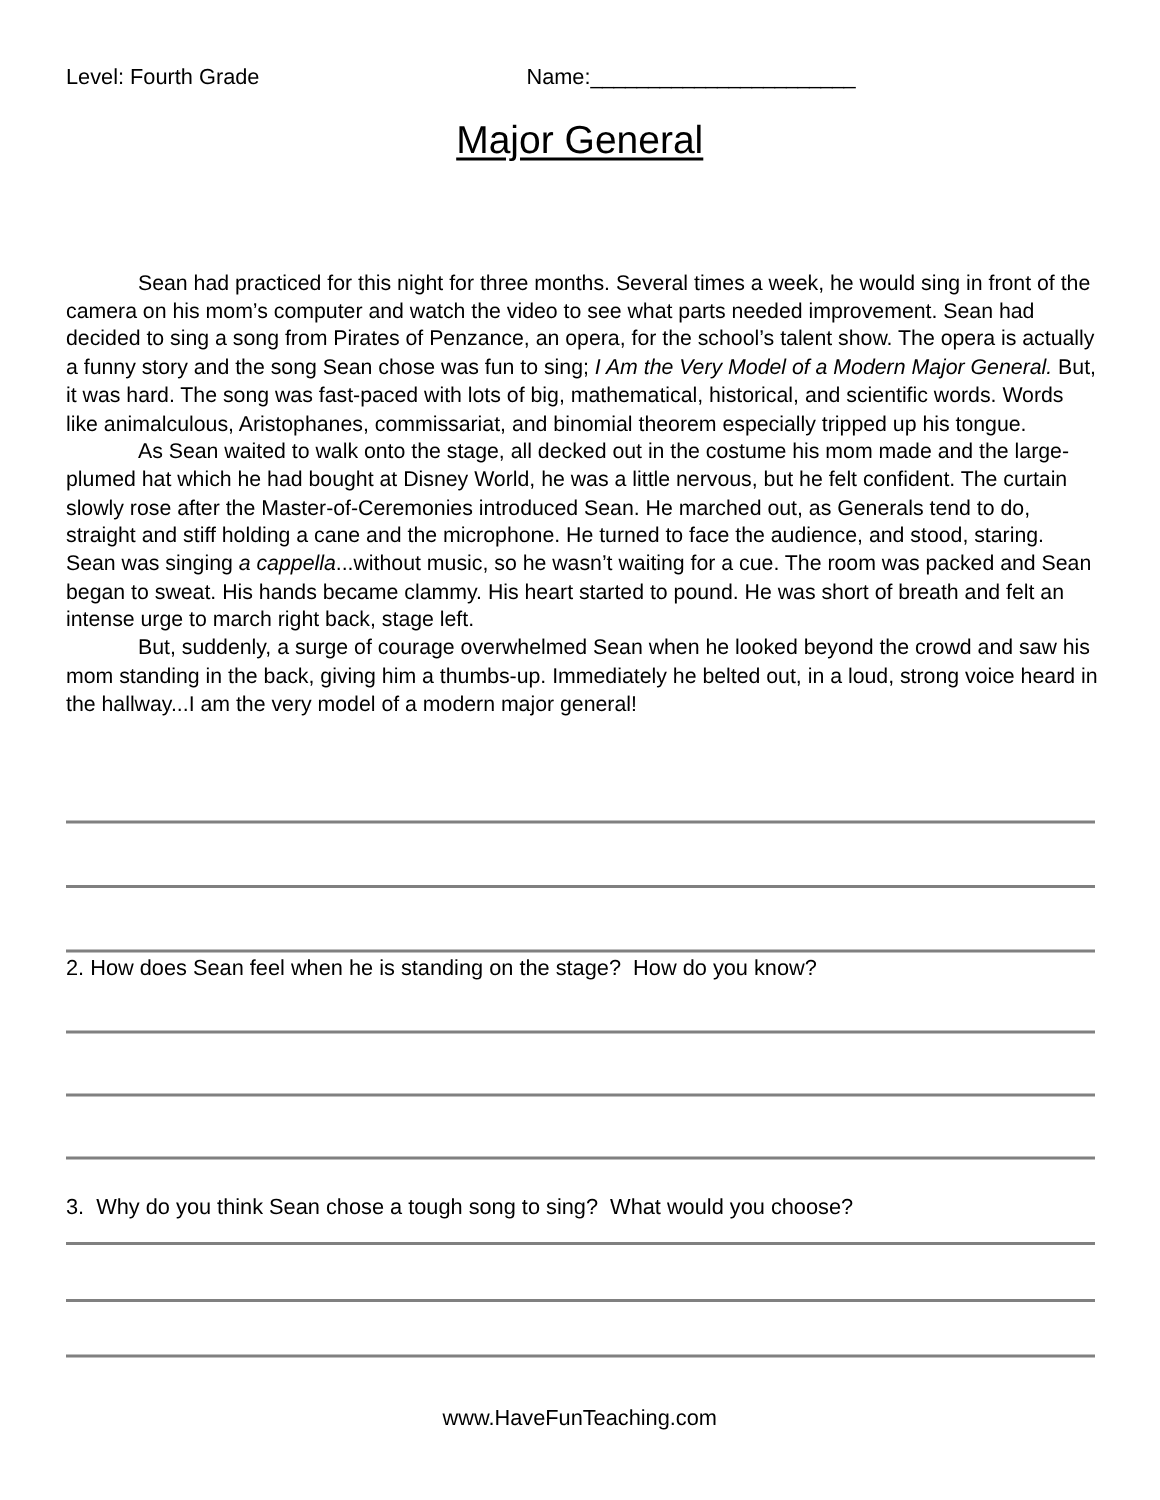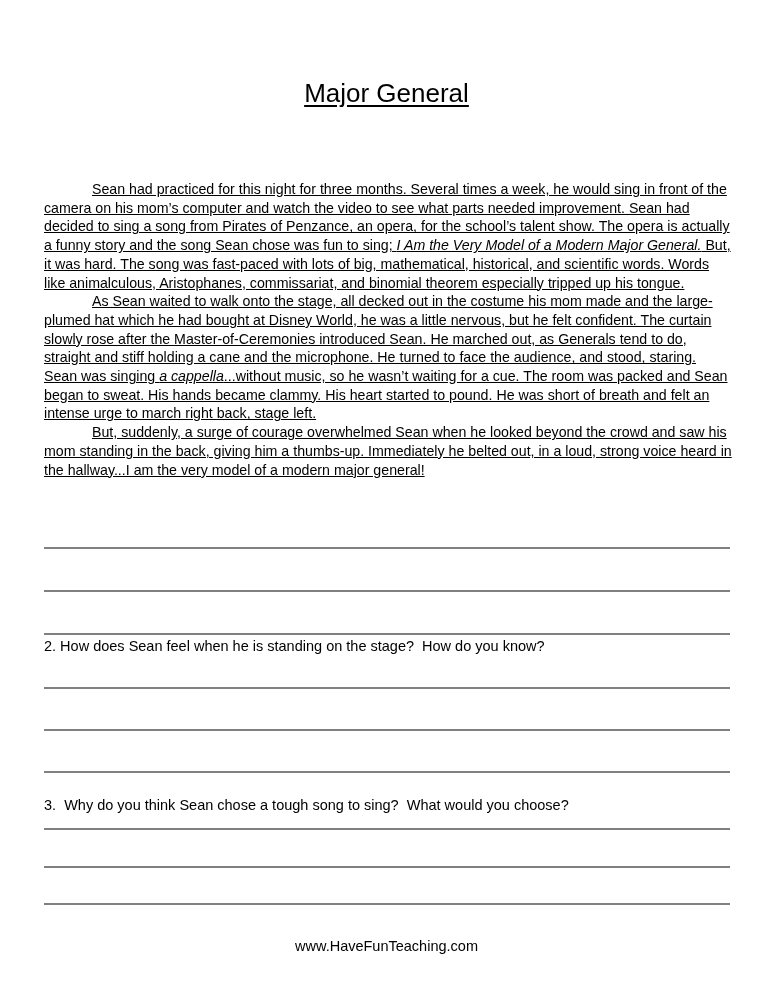--- a/index.html
+++ b/index.html
@@ -87,21 +87,20 @@
     left: 44px;
     top: 180px;
     width: 689px;
     font-size: 14.2px;
     line-height: 18.7px;
     text-align: left;
   }
   .passage p {
     margin: 0;
     text-indent: 48px;
-    text-decoration: underline;
   }
   .passage i { font-style: italic; }
 
   
   .answer-heading {
     position: absolute;
     left: 44px;
     top: 461px;
     font-size: 14.5px;
     font-weight: bold;
@@ -138,20 +137,27 @@
     width: 773px;
     text-align: center;
     font-size: 14.5px;
   }
 </style>
 </head>
 <body>
 
 <div class="page">
 
+  <div class="header-row">
+    <div class="level-text">Level: Fourth Grade</div>
+    <div class="name-block">
+      <span class="name-label">Name:</span>
+      <span class="name-blank">_______________________</span>
+    </div>
+  </div>
 
   <div class="title">
     <span>Major General</span>
   </div>
 
 
   <div class="passage">
     <p><span>Sean had practiced for this night for three months.  Several times a week, he would sing in front of the camera on his mom’s computer and watch the video to see what parts needed improvement.  Sean had decided to sing a song from Pirates of Penzance, an opera, for the school’s talent show.  The opera is actually a funny story and the song Sean chose was fun to sing; </span><i>I Am the Very Model of a Modern Major General.</i><span>  But, it was hard.  The song was fast-paced with lots of big, mathematical, historical, and scientific words.  Words like animalculous, Aristophanes, commissariat, and binomial theorem especially tripped up his tongue.</span></p>
     <p><span>As Sean waited to walk onto the stage, all decked out in the costume his mom made and the large-plumed hat which he had bought at Disney World, he was a little nervous, but he felt confident.  The curtain slowly rose after the Master-of-Ceremonies introduced Sean.  He marched out, as Generals tend to do, straight and stiff holding a cane and the microphone.  He turned to face the audience, and stood, staring.  Sean was singing </span><i>a cappella</i><span>...without music, so he wasn’t waiting for a cue.  The room was packed and Sean began to sweat.  His hands became clammy.  His heart started to pound.  He was short of breath and felt an intense urge to march right back, stage left.</span></p>
     <p><span>But, suddenly, a surge of courage overwhelmed Sean when he looked beyond the crowd and saw his mom standing in the back, giving him a thumbs-up.  Immediately he belted out, in a loud, strong voice heard in the hallway...I am the very model of a modern major general!</span></p>

